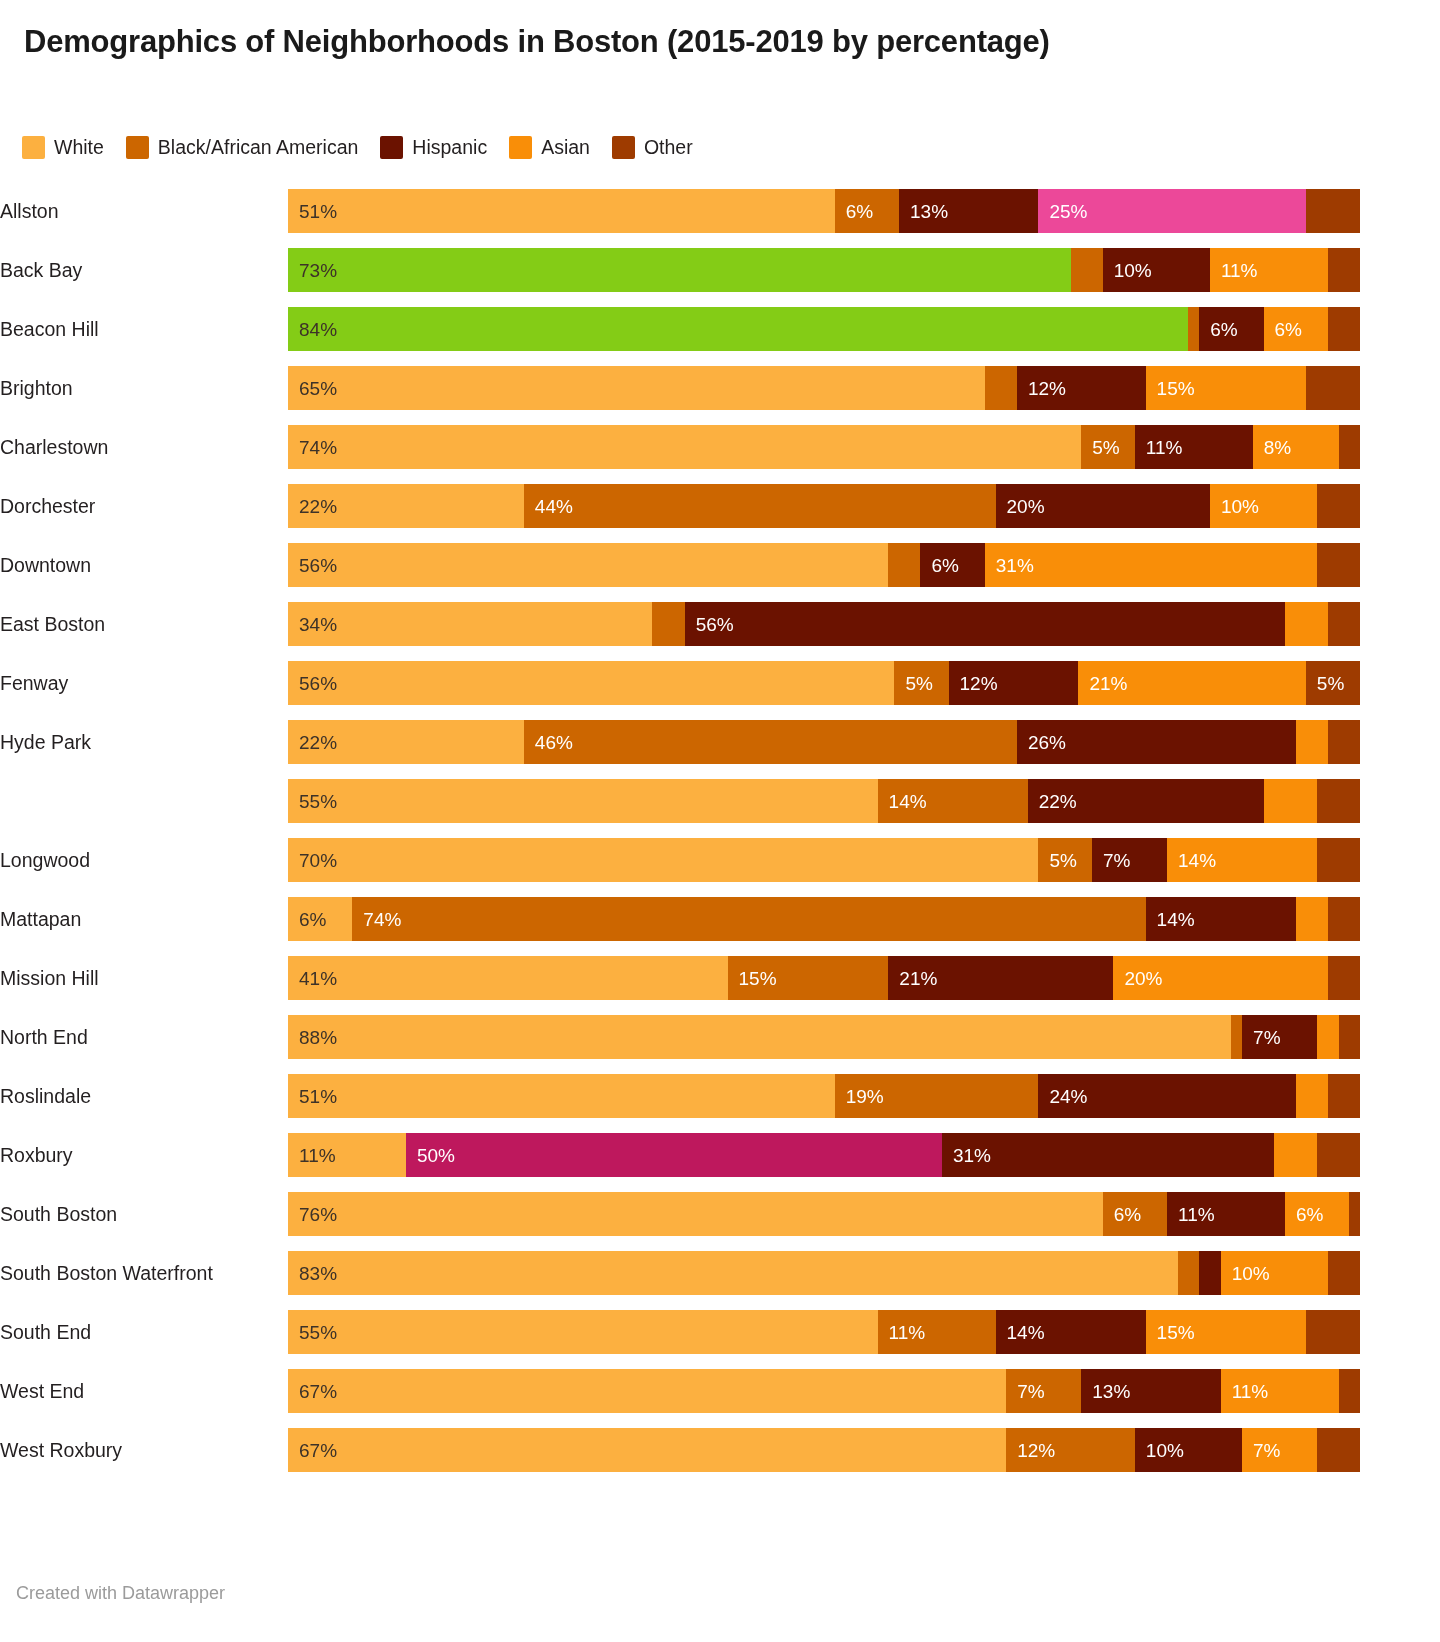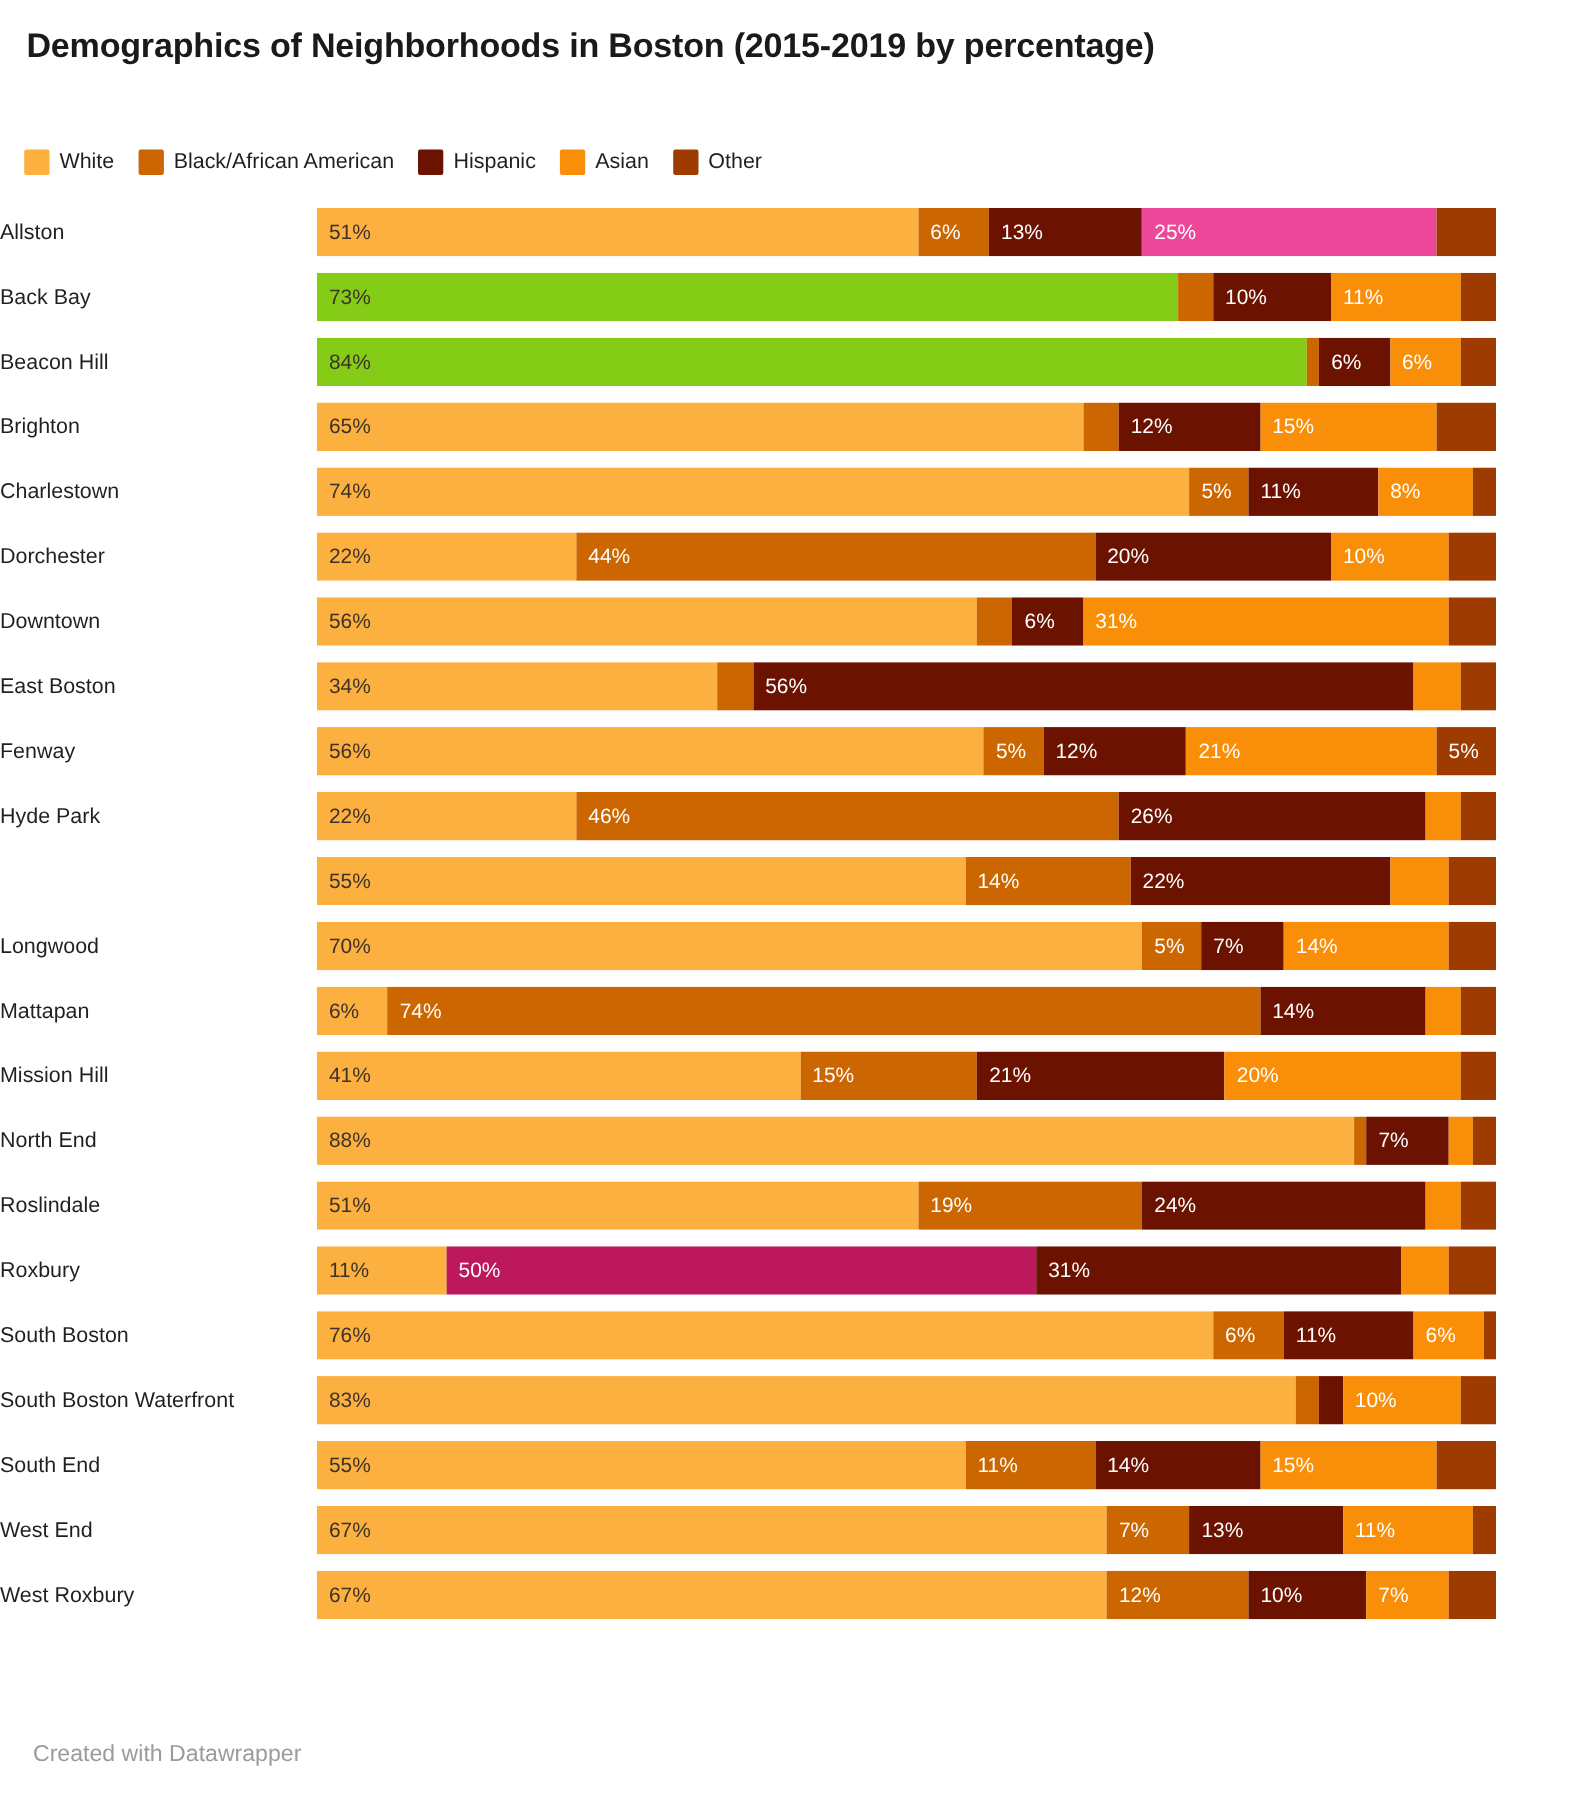--- a/index.html
+++ b/index.html
@@ -97,22 +97,22 @@
     color: #ffffff;
     padding-left: 11px;
     white-space: nowrap;
     line-height: 1;
   }
   .seg-label.dark { color: #3d3228; }
 
   
   .footer {
     position: absolute;
-    left: 30px; top: 1583px;
-    font-size: 21px;
+    left: 16px; top: 1583px;
+    font-size: 18px;
     color: #9b9b9b;
   }
 </style>
 </head>
 <body>
 
 <div id="page">
 
   <div class="title">Demographics of Neighborhoods in Boston (2015-2019 by percentage)</div>
 

